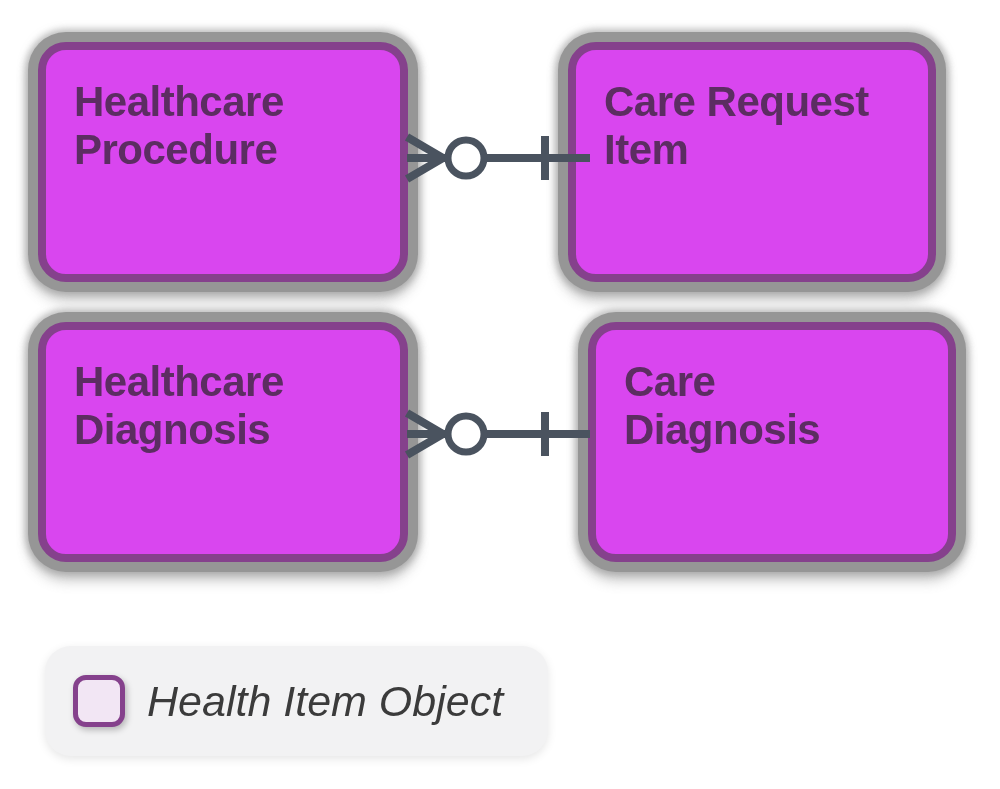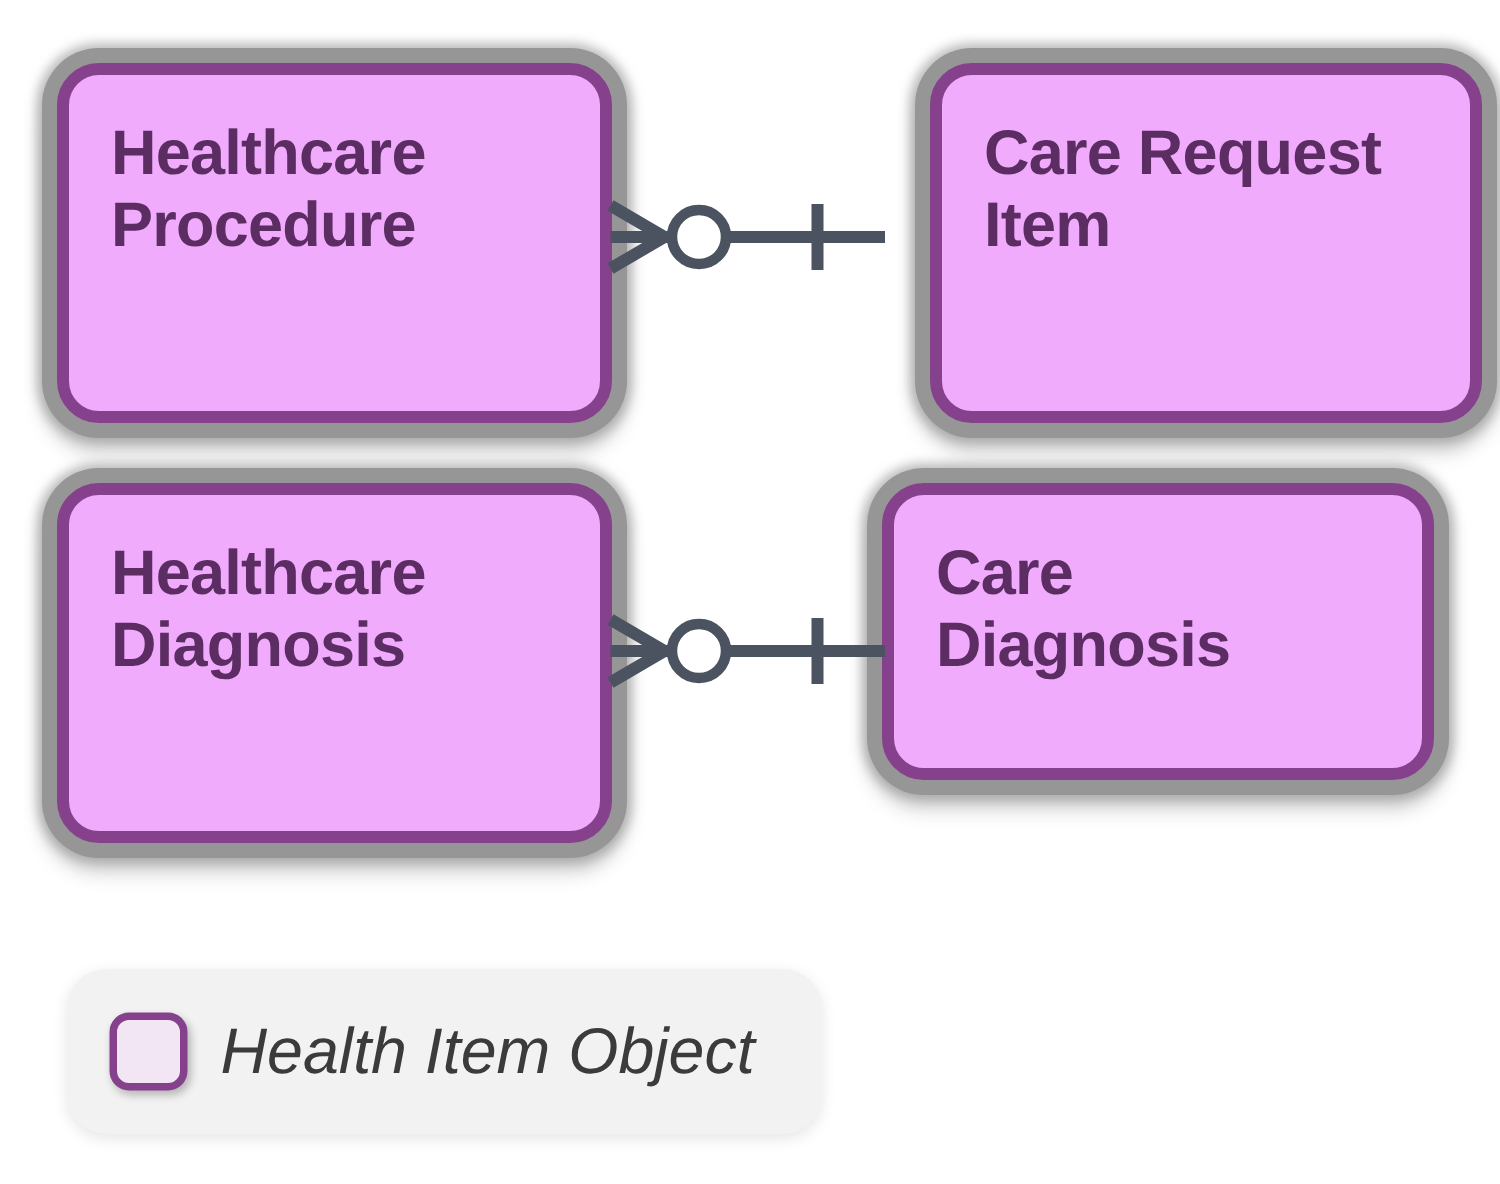--- a/index.html
+++ b/index.html
@@ -11,33 +11,33 @@
   .canvas {
     position: relative;
     width: 1000px;
     height: 789px;
     overflow: hidden;
   }
   
   .node {
     position: absolute;
     box-sizing: border-box;
-    background: #f0abfc;
+    background: #d946ef;
     border: 8px solid #85418c;
     border-radius: 28px;
     box-shadow:
       0 0 0 10px #969696,
       0 0 7px 13px rgba(134,134,134,0.55),
       0 10px 12px 10px rgba(110,110,110,0.30);
     z-index: 2;
   }
   .node-b1 { left: 38px;  top: 42px;  width: 370px; height: 240px; }
-  .node-b2 { left: 620px; top: 42px;  width: 368px; height: 240px; }
+  .node-b2 { left: 568px; top: 42px;  width: 368px; height: 240px; }
   .node-b3 { left: 38px;  top: 322px; width: 370px; height: 240px; }
-  .node-b4 { left: 588px; top: 322px; width: 368px; height: 198px; }
+  .node-b4 { left: 588px; top: 322px; width: 368px; height: 240px; }
   .node-label {
     padding: 28px 18px 0 28px;
     font-size: 42px;
     font-weight: bold;
     line-height: 1.14;
     letter-spacing: -0.5px;
     color: #5c2d62;
     white-space: pre-line;
   }
   

